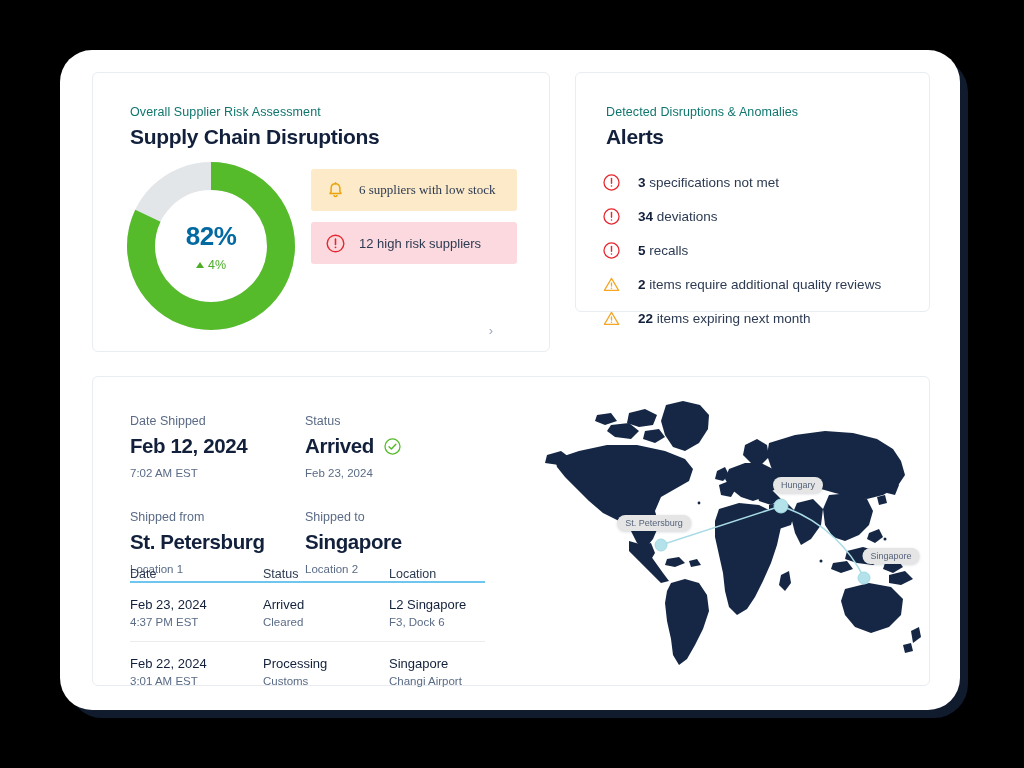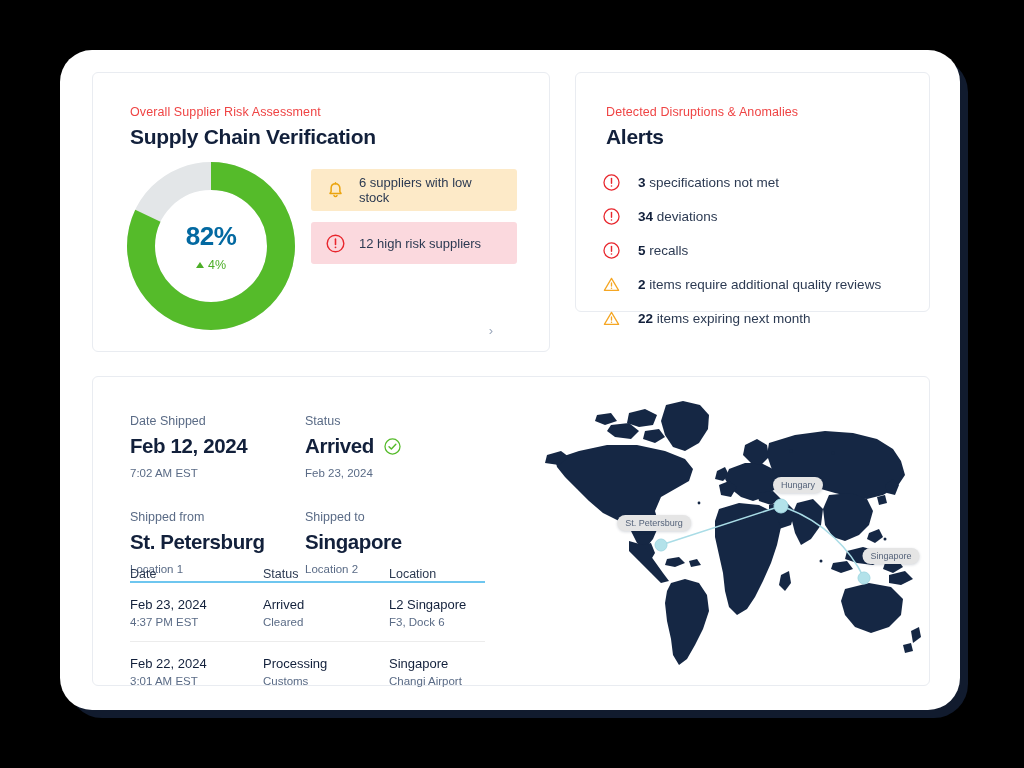--- a/index.html
+++ b/index.html
@@ -25,21 +25,21 @@
 
   .card {
     position: absolute; background: #ffffff;
     border: 1px solid #e9ecf1; border-radius: 6px;
   }
   #card-risk   { left: 92px;  top: 72px;  width: 458px; height: 280px; }
   #card-alerts { left: 575px; top: 72px;  width: 355px; height: 240px; }
   #card-ship   { left: 92px;  top: 376px; width: 838px; height: 310px; }
 
   .eyebrow {
-    font-size: 12.5px; color: #ef4444; letter-spacing: .1px;
+    font-size: 12.5px; color: #0f766e; letter-spacing: .1px;
   }
   .card-title {
     font-size: 21px; font-weight: bold; color: #12203b;
     letter-spacing: -.3px; margin-top: 6px;
   }
 
   
   #card-risk .head { position: absolute; left: 37px; top: 32px; }
   .donut-wrap { position: absolute; left: 30px; top: 85px; width: 180px; height: 180px; }
   .donut { position: relative; width: 176px; height: 176px; }
@@ -58,21 +58,21 @@
     border-right: 4.5px solid transparent; border-bottom: 6.5px solid #4cae27;
   }
 
   .badges { position: absolute; left: 218px; top: 96px; width: 206px; }
   .badge {
     display: flex; align-items: center; gap: 13px;
     height: 42px; padding: 0 14px; border-radius: 3px; margin-bottom: 11px;
     font-size: 13px; color: #2c3a52;
   }
   .badge.green { background: #ddf3d6; }
-  .badge.amber { background: #fdeac8; }
+  .badge.amber { background: #fdeac8; font-family: Liberation Serif, serif; }
   .badge.red   { background: #fbd9de; }
   .badge svg { flex: 0 0 auto; display: block; }
 
   .chev-more {
     position: absolute; right: 56px; bottom: 14px;
     font-size: 13px; color: #9aa7bb; line-height: 1;
   }
 
   
   #card-alerts .head { position: absolute; left: 30px; top: 32px; }
@@ -131,21 +131,21 @@
 <body>
 
 <div class="stage">
 
   <div class="shell-shadow"></div>
   <div class="shell">
 
     <div class="card" id="card-risk" style="left:32px; top:22px;">
       <div class="head">
         <div class="eyebrow">Overall Supplier Risk Assessment</div>
-        <div class="card-title">Supply Chain Verification</div>
+        <div class="card-title">Supply Chain Disruptions</div>
       </div>
 
       <div class="donut-wrap">
         <div class="donut">
           <svg width="176" height="176" viewBox="0 0 176 176">
             <circle cx="88" cy="88" r="70" fill="none" stroke="#e3e6e8" stroke-width="28"></circle>
             <circle id="donut-arc" cx="88" cy="88" r="70" fill="none" stroke="#55bb2a" stroke-width="28" transform="rotate(-90 88 88)" stroke-dasharray="360.6548366321083 439.822971502571"></circle>
           </svg>
           <div class="donut-center">
             <div class="donut-pct">82%</div>

